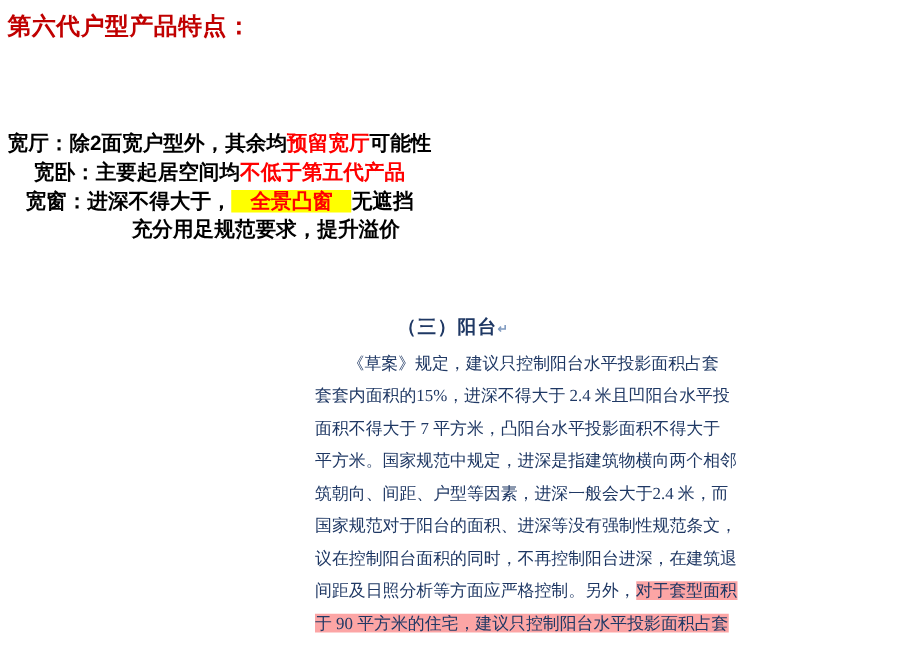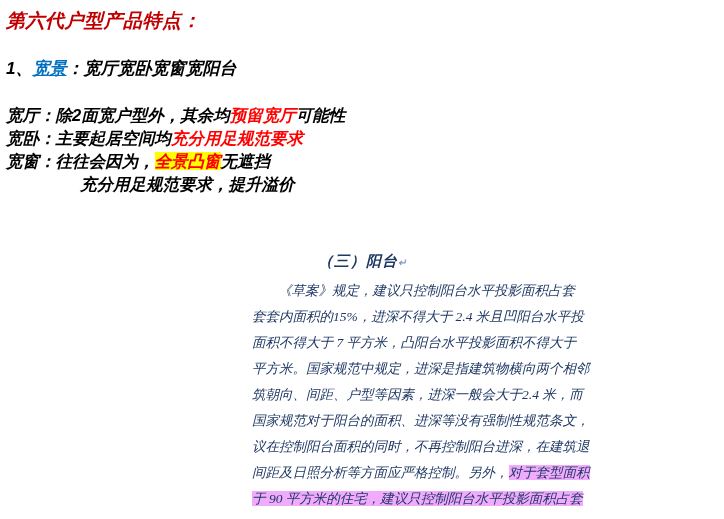--- a/index.html
+++ b/index.html
@@ -13,21 +13,20 @@
     overflow: hidden;
     font-family: "Liberation Sans", sans-serif;
     color: #000000;
     position: relative;
   }
   .slide {
     position: relative;
     width: 632px;
     height: 519px;
     background: #ffffff;
-    font-style: italic;
   }
 
   
   .title {
     position: absolute;
     left: 6px;
     top: 8px;
     font-size: 19px;
     font-weight: bold;
     color: #c00000;
@@ -54,26 +53,26 @@
   
   .features {
     position: absolute;
     left: 6px;
     top: 104px;
     font-size: 16.5px;
     font-weight: bold;
     line-height: 23px;
     white-space: nowrap;
   }
-  .features .row { height: 23px; }
+  .features .row { height: 23px; text-align: center; }
   .features .red { color: #ff0000; }
   .features .hl {
     color: #ff0000;
     background: #ffff00;
-    padding: 0 0;
+    padding: 0 15px;
   }
   .features .indent { padding-left: 74px; }
 
   
   .doc-clip {
     position: absolute;
     left: 244px;
     top: 250px;
     width: 492px;
     height: 269px;
@@ -97,47 +96,44 @@
     left: 8px;
     top: 28px;
     width: 484px;
     font-size: 13.5px;
     line-height: 26px;
     color: #1f3864;
   }
   .doc-body .p { white-space: nowrap; }
   .doc-body .first { text-indent: 26px; }
   .doc-body .yellow {
-    background: #f0abfc;
+    background: #fca5a5;
     color: #1f3864;
   }
 </style>
 </head>
 <body>
 
 <div class="slide">
 
   <div class="title">第六代户型产品特点：</div>
 
-  <div class="line-one">
-    <span class="num">1、</span><span class="kw">宽景</span><span class="rest">：宽厅宽卧宽窗宽阳台</span>
-  </div>
 
   <div class="features">
 
     <div class="row">
       <span>宽厅：</span><span>除2面宽户型外，其余均</span><span class="red">预留宽厅</span><span>可能性</span>
     </div>
 
     <div class="row">
-      <span>宽卧：</span><span>主要起居空间均</span><span class="red">充分用足规范要求</span><span></span>
+      <span>宽卧：</span><span>主要起居空间均</span><span class="red">不低于第五代产品</span><span></span>
     </div>
 
     <div class="row">
-      <span>宽窗：</span><span>往往会因为，</span><span class="hl">全景凸窗</span><span>无遮挡</span>
+      <span>宽窗：</span><span>进深不得大于，</span><span class="hl">全景凸窗</span><span>无遮挡</span>
     </div>
 
 
     <div class="row indent">充分用足规范要求，提升溢价</div>
 
   </div>
 
   <div class="doc-clip">
 
     <div class="doc-head">

